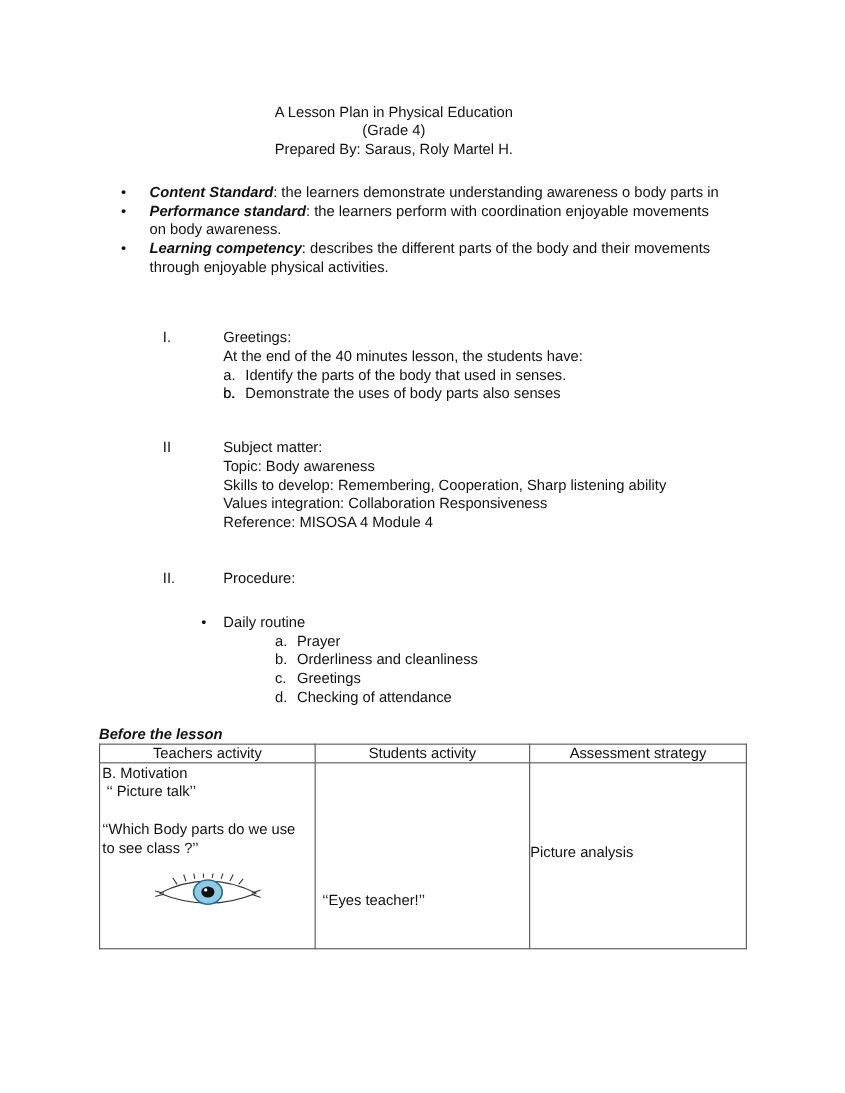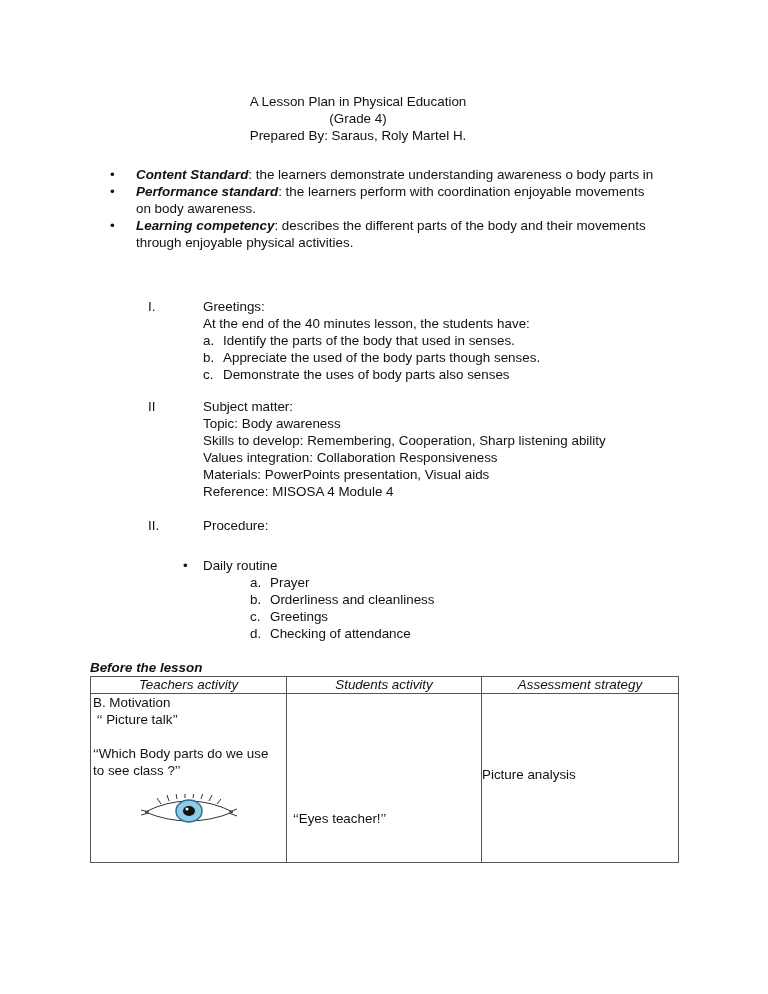--- a/index.html
+++ b/index.html
@@ -20,21 +20,21 @@
   .sub-list .item .lbl { position:absolute; left:0; }
   .routine { left:183px; top:557px; }
   .routine .dot { position:absolute; left:0; }
   .routine .lbl-text { position:absolute; left:20px; white-space:nowrap; }
   .routine-items { left:250px; top:574px; }
   .routine-items .item { position:relative; padding-left:20px; white-space:nowrap; height:17px; }
   .routine-items .item .lbl { position:absolute; left:0; }
   .before { left:90px; top:659px; font-weight:bold; font-style:italic; }
   table.plan { position:absolute; left:90px; top:676px; width:588px; border-collapse:collapse; table-layout:fixed; }
   table.plan th, table.plan td { border:1px solid #555; vertical-align:top; padding:0; font-weight:normal; }
-  table.plan th { height:16px; text-align:center; line-height:16px;font-style:italic; }
+  table.plan th { height:16px; text-align:center; line-height:16px; }
   table.plan td { height:168px; position:relative; }
   .cell-text { position:absolute; white-space:nowrap; }
 </style>
 </head>
 <body>
 
 <div class="abs title-block center">
   <div>A Lesson Plan in Physical Education</div>
   <div>(Grade 4)</div>
   <div>Prepared By: Saraus, Roly Martel H.</div>
@@ -57,34 +57,33 @@
   </div>
 </div>
 
 <div class="abs section" style="top:298px;">
   <span class="num">I.</span>
   <div class="body">
     <div>Greetings:</div>
     <div>At the end of the 40 minutes lesson, the students have:</div>
     <div class="sub-list">
       <div class="item"><span class="lbl">a.</span><span>Identify the parts of the body that used in senses.</span></div>
-      <div class="item"><span class="lbl">b.</span><span>Appreciate the used of the body parts though senses.</span></div>
+      <div class="item"><span class="lbl">b.</span></div>
       <div class="item"><span class="lbl">c.</span><span>Demonstrate the uses of body parts also senses</span></div>
     </div>
   </div>
 </div>
 
 <div class="abs section" style="top:398px;">
   <span class="num">II</span>
   <div class="body">
     <div>Subject matter:</div>
     <div>Topic: Body awareness</div>
     <div>Skills to develop: Remembering, Cooperation, Sharp listening ability</div>
     <div>Values integration: Collaboration Responsiveness</div>
-    <div>Materials: PowerPoints presentation, Visual aids</div>
     <div>Reference: MISOSA 4 Module 4</div>
   </div>
 </div>
 
 <div class="abs section" style="top:517px;">
   <span class="num">II.</span>
   <div class="body">
     <div>Procedure:</div>
   </div>
 </div>

